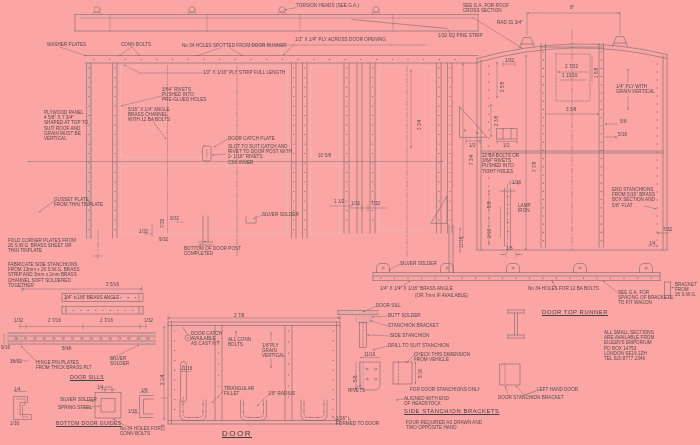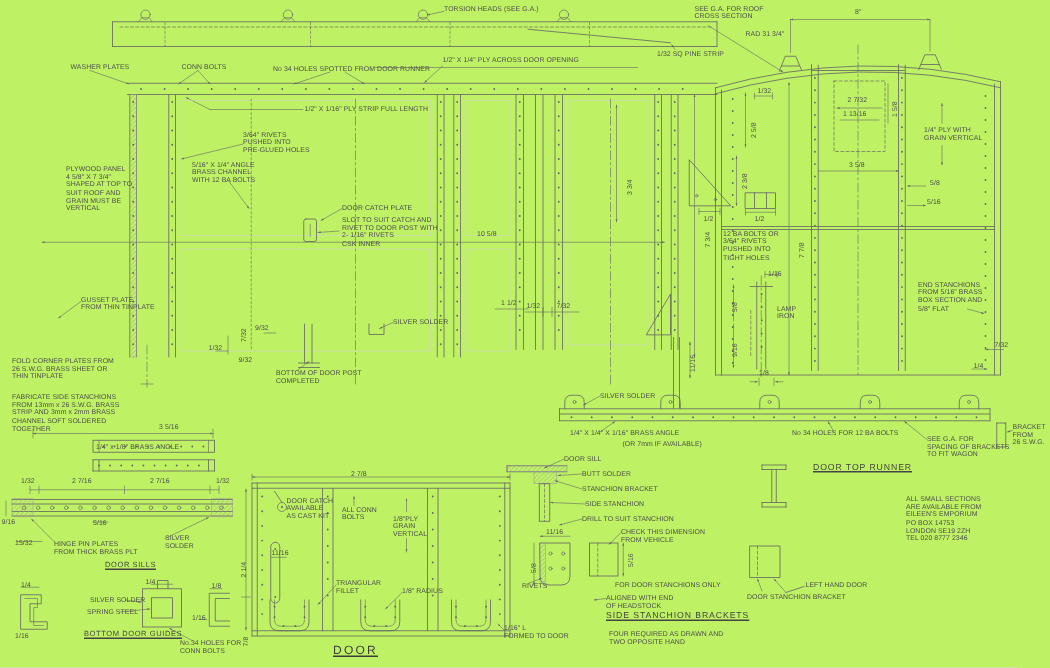--- a/index.html
+++ b/index.html
@@ -1,16 +1,16 @@
 <!DOCTYPE html>
 <html><head>
 <meta charset="utf-8">
 <style>
   html,body{margin:0;padding:0;background:#ddd;}
-  .sheet{position:relative;width:700px;height:445px;background:#bef264;overflow:hidden;
+  .sheet{position:relative;width:700px;height:445px;background:#fca5a5;overflow:hidden;
          font-family:"Liberation Sans", sans-serif;}
   .sheet svg{position:absolute;left:0;top:0;stroke:#666;fill:none;stroke-width:.55;stroke-linecap:round;}
   .t4{stroke-width:.4}
   .dim{stroke-width:.4}
   .dm{stroke-width:.4;marker-start:url(#a);marker-end:url(#a)}
   .ld{stroke-width:.4;marker-end:url(#a)}
   .dash{stroke-dasharray:2,1.5;stroke-width:.45}
   .dsh2{stroke-dasharray:1.5,1.5;stroke-width:.4}
   .cl{stroke-dasharray:6,2,1.5,2;stroke-width:.4}
   .hf{fill:url(#h);stroke:#999;stroke-width:.35}

